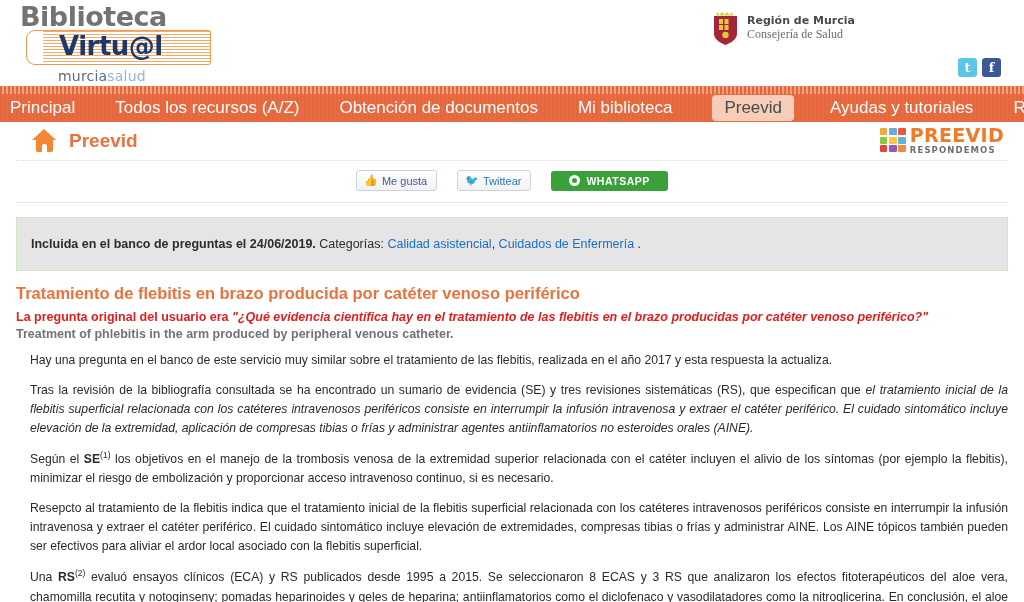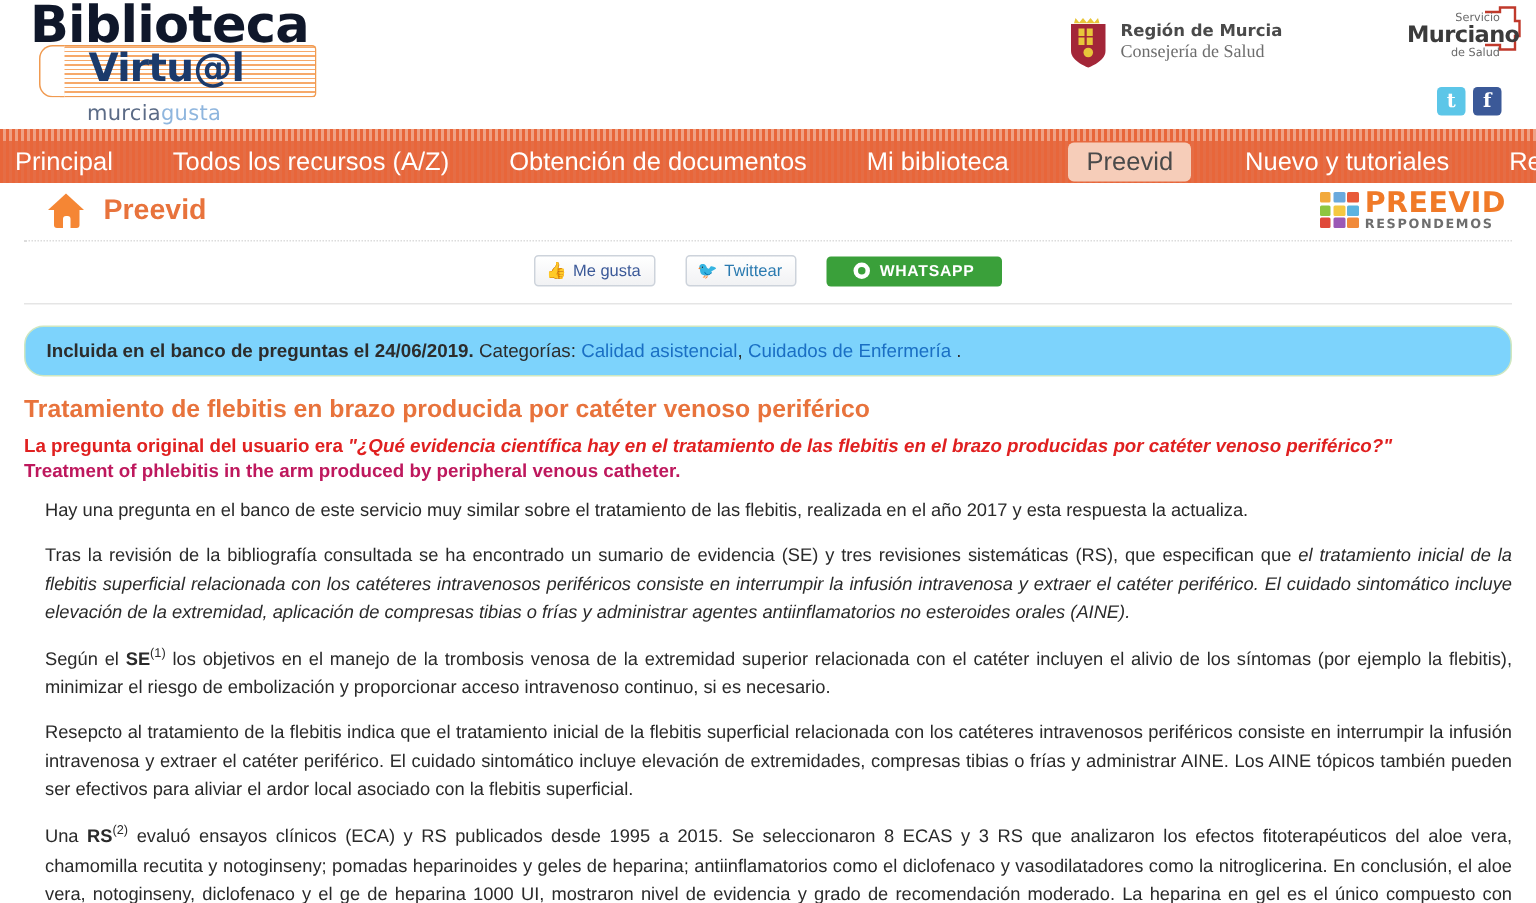--- a/index.html
+++ b/index.html
@@ -26,23 +26,23 @@
   }
   .logo-block {
     position: absolute;
     left: 18px;
     top: 2px;
     width: 240px;
     height: 80px;
   }
   .logo-biblioteca {
     font-family: "DejaVu Sans", sans-serif;
-    font-size: 34px;
-    font-weight: bold;
-    color: #0f172a;
+    font-size: 27px;
+    font-weight: bold;
+    color: #737373;
     letter-spacing: -0.5px;
     line-height: 30px;
     margin-left: 2px;
   }
   .logo-virtual-wrap {
     position: relative;
     height: 34px;
     margin-top: -2px;
   }
   .logo-stripes {
@@ -389,24 +389,24 @@
     background: #3aa03a;
   }
   .thumb-glyph { font-size: 11px; }
 
   
   .content {
     margin: 0 16px;
   }
   .banner {
     margin-top: 14px;
-    background: #7dd3fc;
+    background: #e5e5e5;
     border: 1px solid #cfe7c0;
-    border-radius: 13px;
-    padding: 9px 14px;
+    border-radius: 0;
+    padding: 19px 14px;
     font-size: 12.5px;
     color: #2c2c2c;
   }
   .banner b { font-weight: bold; }
   .banner a {
     color: #1a6fc4;
     text-decoration: none;
     cursor: pointer;
   }
 
@@ -425,21 +425,21 @@
     color: #e02020;
     font-weight: bold;
     line-height: 1.4;
   }
   .orig-q .qtext {
     font-style: italic;
     font-weight: bold;
   }
   .art-en {
     font-size: 12.5px;
-    color: #be185d;
+    color: #737373;
     font-weight: bold;
     margin-top: 1px;
   }
   .body-text { margin-top: 10px; }
   .para {
     font-size: 12.2px;
     line-height: 1.56;
     color: #2a2a2a;
     text-align: justify;
     margin: 0 0 11px 0;
@@ -454,21 +454,21 @@
 
 <div class="header">
 
   <div class="logo-block">
     <div class="logo-biblioteca">Biblioteca</div>
     <div class="logo-virtual-wrap">
       <div class="logo-stripes"></div>
       <div class="logo-virtual">Virtu@l</div>
     </div>
     <div class="logo-murciasalud">
-      <span class="logo-murcia">murcia</span><span class="logo-salud">gusta</span>
+      <span class="logo-murcia">murcia</span><span class="logo-salud">salud</span>
     </div>
   </div>
 
   <div class="crm-block">
     <span class="crm-shield">
       <svg width="27" height="36" viewBox="0 0 27 36">
         <path d="M2 6 h23 v18 c0 7 -11.5 11 -11.5 11 S2 31 2 24 z" fill="#a32638"></path>
         <path d="M5 2 l2.5 3 L10 2 l2.5 3 L15 2 l2.5 3 L20 2 l1 3.5 H4 z" fill="#e8c63a"></path>
         <rect x="7" y="9" width="4" height="5" fill="#e8c63a"></rect>
         <rect x="12.5" y="9" width="4" height="5" fill="#e8c63a"></rect>
@@ -476,47 +476,37 @@
         <rect x="12.5" y="15" width="4" height="5" fill="#e8c63a"></rect>
         <circle cx="13.5" cy="25" r="3.2" fill="#e8c63a"></circle>
       </svg>
     </span>
     <span class="crm-text">
       <div class="crm-line1">Región de Murcia</div>
       <div class="crm-line2">Consejería de Salud</div>
     </span>
   </div>
 
-  <div class="sms-block">
-    <svg width="76" height="48" viewBox="0 0 76 48" style="position:absolute;left:0;top:0;">
-      <path d="M52 4 h10 V1 h10 v9 h3 v10 h-3 v9 h-10 v-3 h-10" fill="none" stroke="#c0392b" stroke-width="1.6"></path>
-    </svg>
-    <div class="sms-text">
-      <div class="sms-l1">Servicio</div>
-      <div class="sms-l2">Murciano</div>
-      <div class="sms-l3">de Salud</div>
-    </div>
-  </div>
 
   <div class="social-icons">
     <span class="sicon tw">t</span>
     <span class="sicon fb">f</span>
   </div>
 </div>
 
 <div class="stripe-bar"></div>
 
 <div class="nav">
   <div class="nav-left">
     <span class="nav-item">Principal</span>
     <span class="nav-item">Todos los recursos (A/Z)</span>
     <span class="nav-item">Obtención de documentos</span>
     <span class="nav-item">Mi biblioteca</span>
     <span class="nav-item active">Preevid</span>
-    <span class="nav-item">Nuevo y tutoriales</span>
+    <span class="nav-item">Ayudas y tutoriales</span>
     <span class="nav-item">Región somos</span>
   </div>
   <div class="nav-right">
     <span class="user-icon"></span>
     <span class="acct-link">Mi cuenta</span>
     <span class="acct-sep">|</span>
     <span class="acct-link">Nuevo usuario</span>
   </div>
 </div>
 

